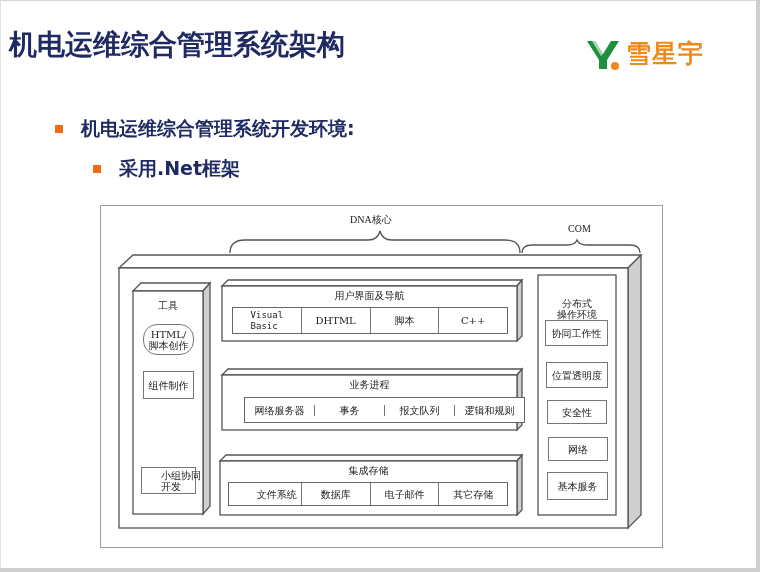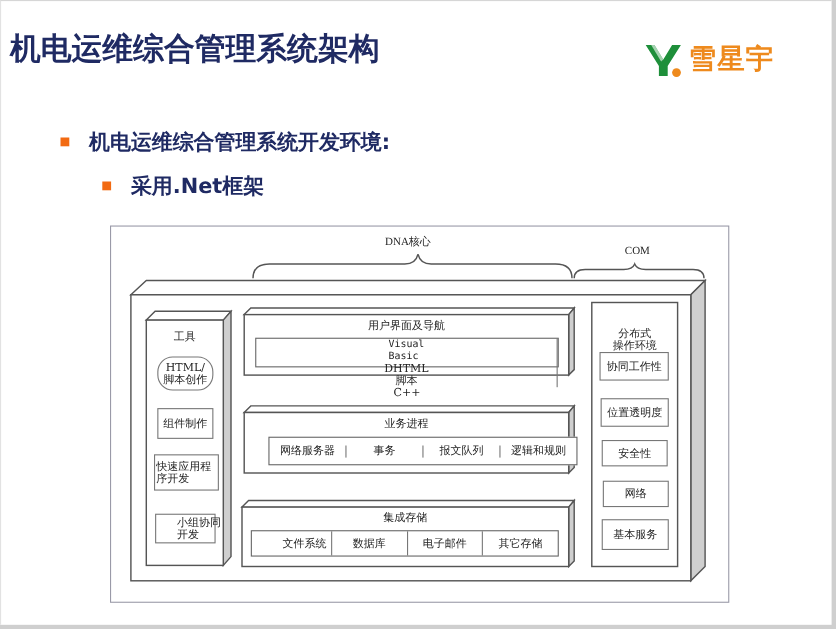--- a/index.html
+++ b/index.html
@@ -104,31 +104,27 @@
   <div class="dlabel" style="left:568px;top:223px;">COM</div>
 
   <div class="dlabel" style="left:152px;top:299px;width:32px;">工具</div>
   <div class="inner-box" style="left:143px;top:324px;width:51px;height:31px;border-radius:14px;">
     <span class="cell-text" style="white-space:pre;">HTML/
 脚本创作</span>
   </div>
   <div class="inner-box" style="left:143px;top:371px;width:51px;height:28px;">
     <span class="cell-text">组件制作</span>
   </div>
-  <div class="inner-box" style="left:140px;top:413px;width:59px;height:33px;justify-content:flex-start;padding-left:1px;text-align:left;">
-    <span class="cell-text" style="white-space:pre;">快速应用程
-序开发</span>
-  </div>
   <div class="inner-box" style="left:141px;top:467px;width:55px;height:27px;justify-content:flex-start;padding-left:19px;text-align:left;">
     <span class="cell-text" style="white-space:pre;">小组协同
 开发</span>
   </div>
 
   <div class="dlabel" style="left:222px;top:289px;width:295px;">用户界面及导航</div>
-  <div class="row-cells" style="left:232px;top:307px;width:276px;height:27px;flex-direction:column;">
+  <div class="row-cells" style="left:232px;top:307px;width:276px;height:27px;">
     <div>
         <span class="cell-text" style="white-space:pre;text-align:left;font-family:'DejaVu Sans Mono','Liberation Mono',monospace;font-size:9px;">Visual
 Basic</span>
       </div>
     <div>
         <span class="cell-text">DHTML</span>
       </div>
     <div>
         <span class="cell-text">脚本</span>
       </div>

